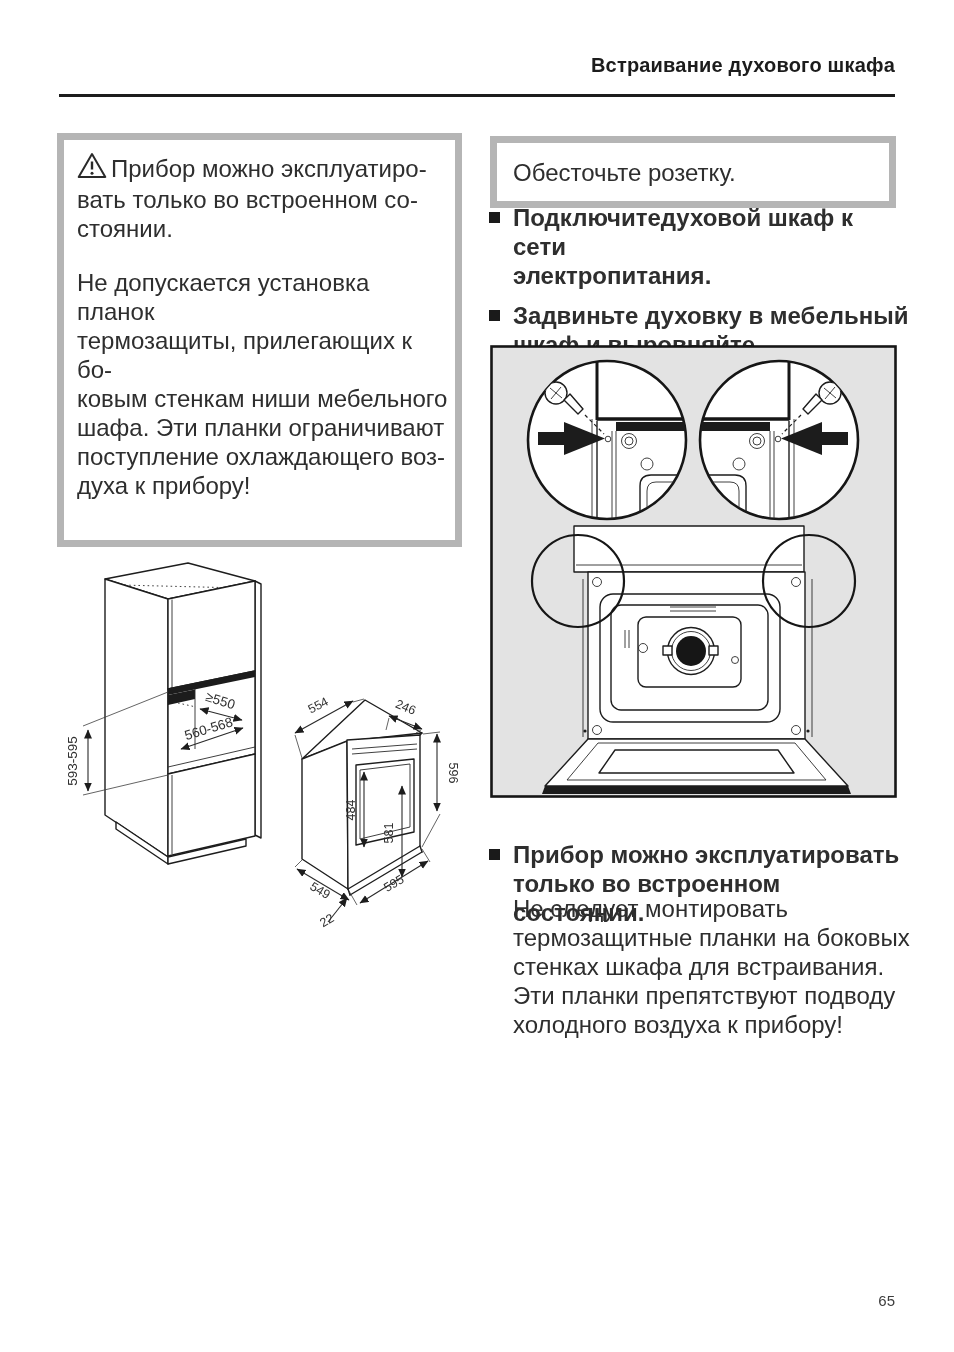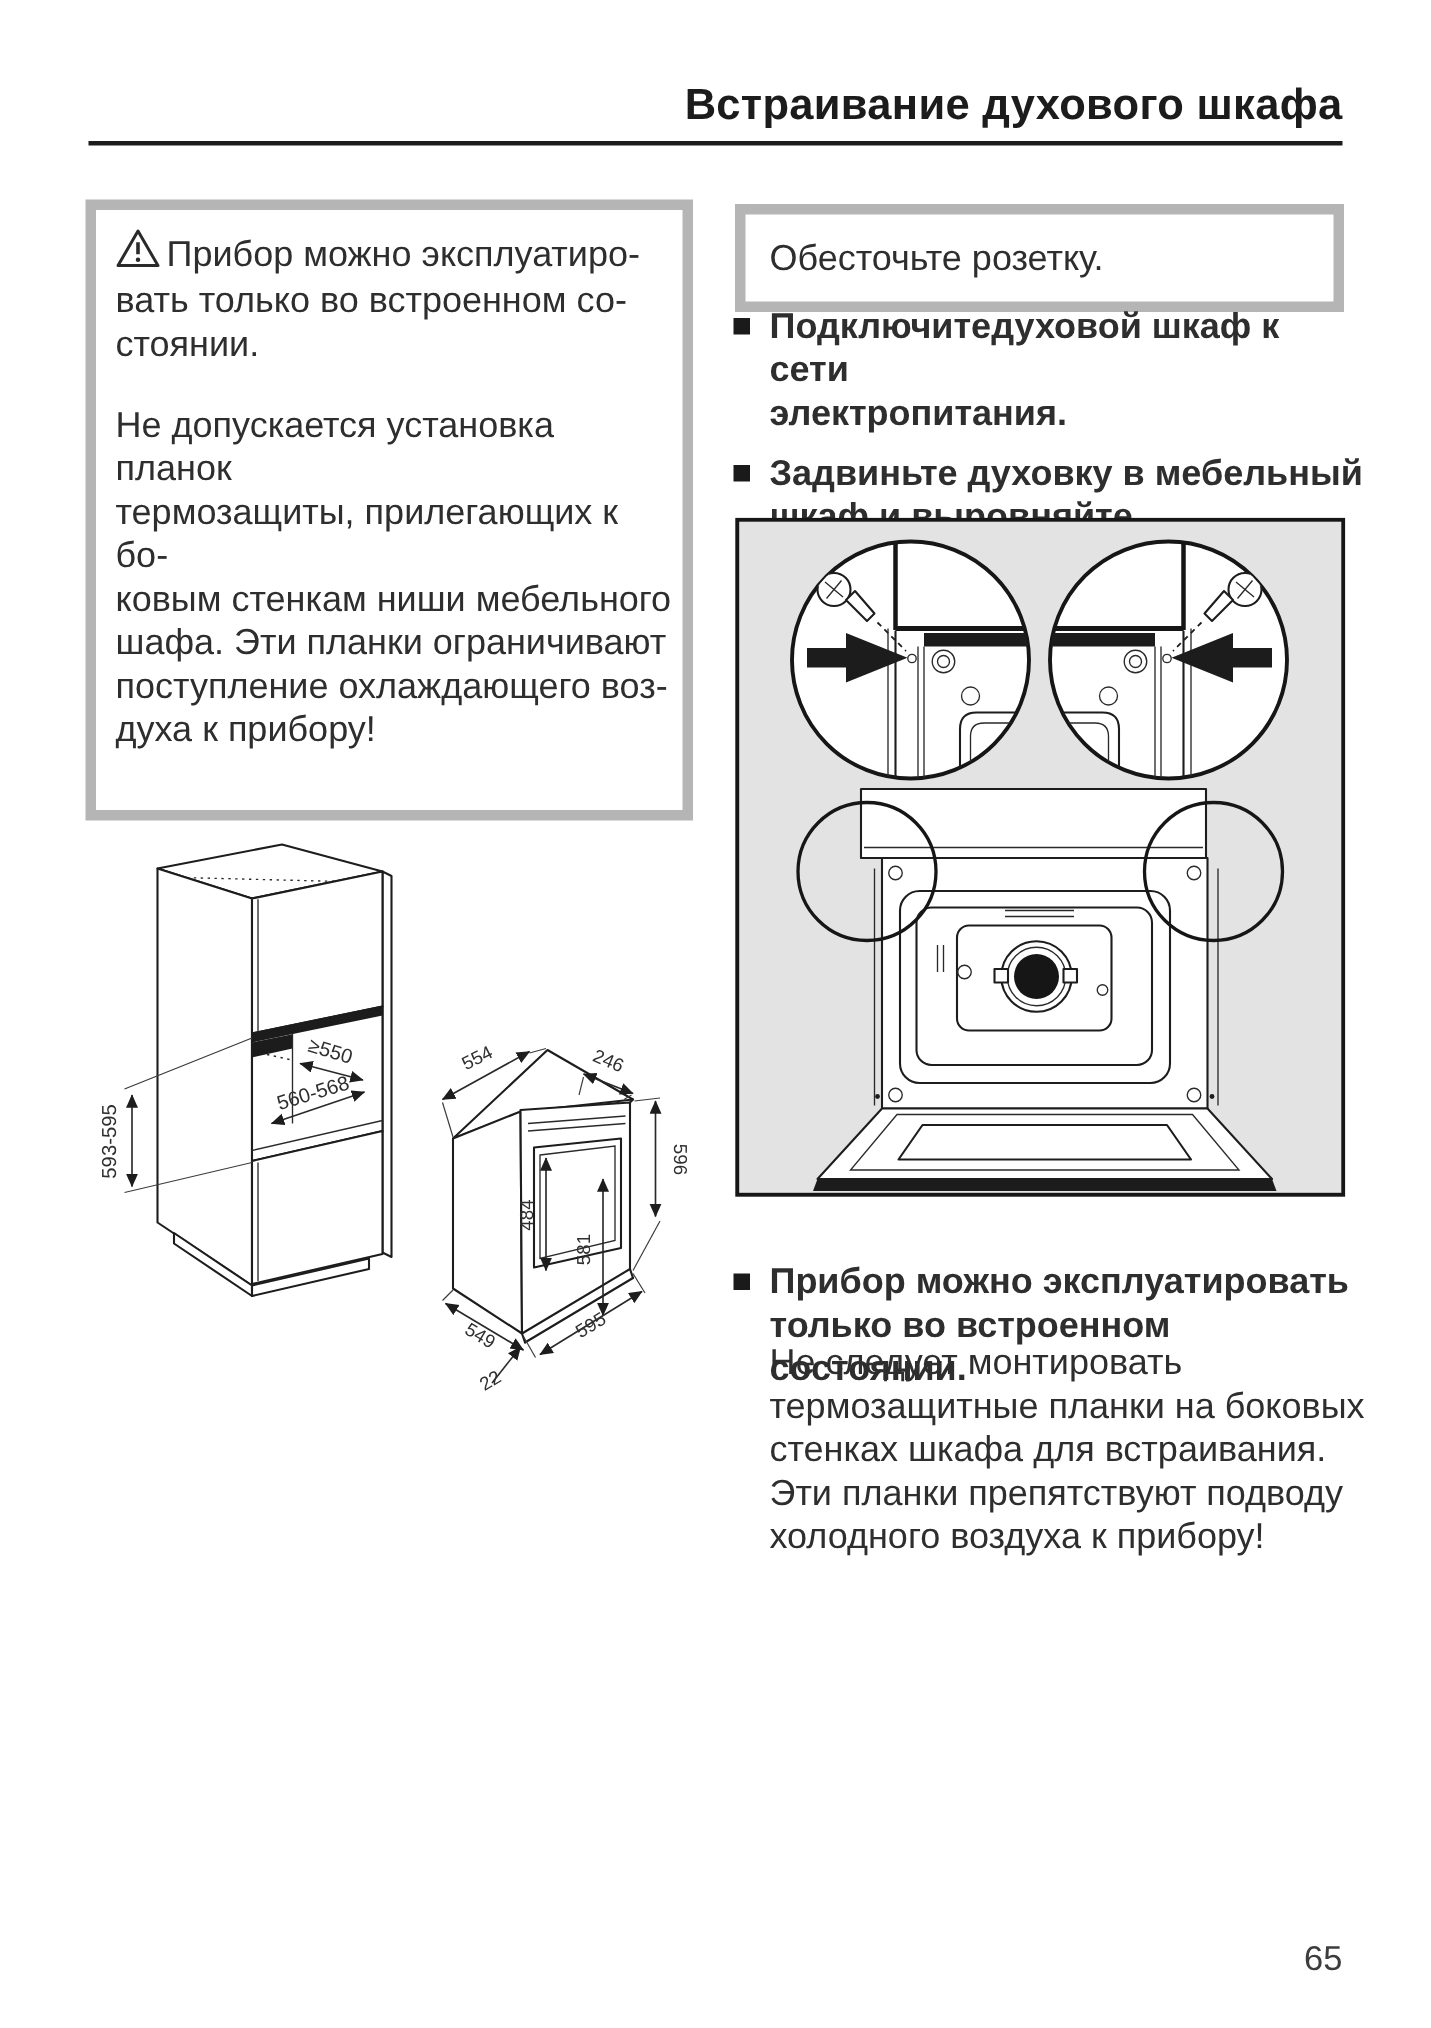--- a/index.html
+++ b/index.html
@@ -5,21 +5,21 @@
   html,body { margin:0; padding:0; background:#888; }
   .page {
     position:relative; width:954px; height:1352px; margin:0 auto;
     background:#ffffff; overflow:hidden;
     font-family:"Liberation Sans", sans-serif; color:#2e2e2e;
   }
   .abs { position:absolute; }
   .pre { white-space:pre-line; }
   .page-title {
     left:0; top:54px; width:895px; text-align:right;
-    font-size:29px; font-weight:bold; color:#1c1c1c; letter-spacing:0.2px;
+    font-size:20px; font-weight:bold; color:#1c1c1c; letter-spacing:0.2px;
   }
   .title-rule { left:59px; top:94px; width:836px; height:2.5px; background:#1c1c1c; }
   .body-text { font-size:24px; line-height:29px; }
   .warn-box {
     left:57px; top:133px; width:405px; height:414px;
     border:7px solid #b5b5b5; box-sizing:border-box;
     padding:12px 5px 10px 13px;
   }
   .warn-box p { margin:0 0 25px 0; }
   .warn-box p:last-child { margin-bottom:0; }
@@ -31,21 +31,21 @@
   }
   .bullet-row { display:flex; align-items:flex-start;font-weight:bold; }
   .bullet-sq {
     width:11px; height:11px; background:#1a1a1a; flex:0 0 11px;
     margin-top:9px; margin-right:13px;
   }
   .bullets { left:489px; top:203px; width:420px; }
   .bullet-row + .bullet-row { margin-top:11px; }
   .bullet3 { left:489px; top:840px; width:420px; }
   .note-par { left:513px; top:894px; width:420px; }
-  .pagenum { left:0; top:1292px; width:895px; text-align:right; font-size:23px; color:#3d3d3d; }
+  .pagenum { left:0; top:1292px; width:895px; text-align:right; font-size:15px; color:#3d3d3d; }
   svg .ln   { stroke:#1d1d1d; stroke-width:1.4; fill:none; stroke-linecap:round; stroke-linejoin:round; }
   svg .lnthin { stroke:#2a2a2a; stroke-width:0.9; fill:none; }
   svg .fw   { fill:#ffffff; stroke:#1d1d1d; stroke-width:1.4; stroke-linejoin:round; }
   svg .fd   { fill:#1c1c1c; stroke:none; }
   svg .dim  { stroke:#2a2a2a; stroke-width:1.1; fill:none; }
   svg .ext  { stroke:#3c3c3c; stroke-width:0.8; fill:none; }
   svg .dtxt { font-family:"Liberation Sans",sans-serif; fill:#2f2f2f; }
 </style>
 </head>
 <body>

